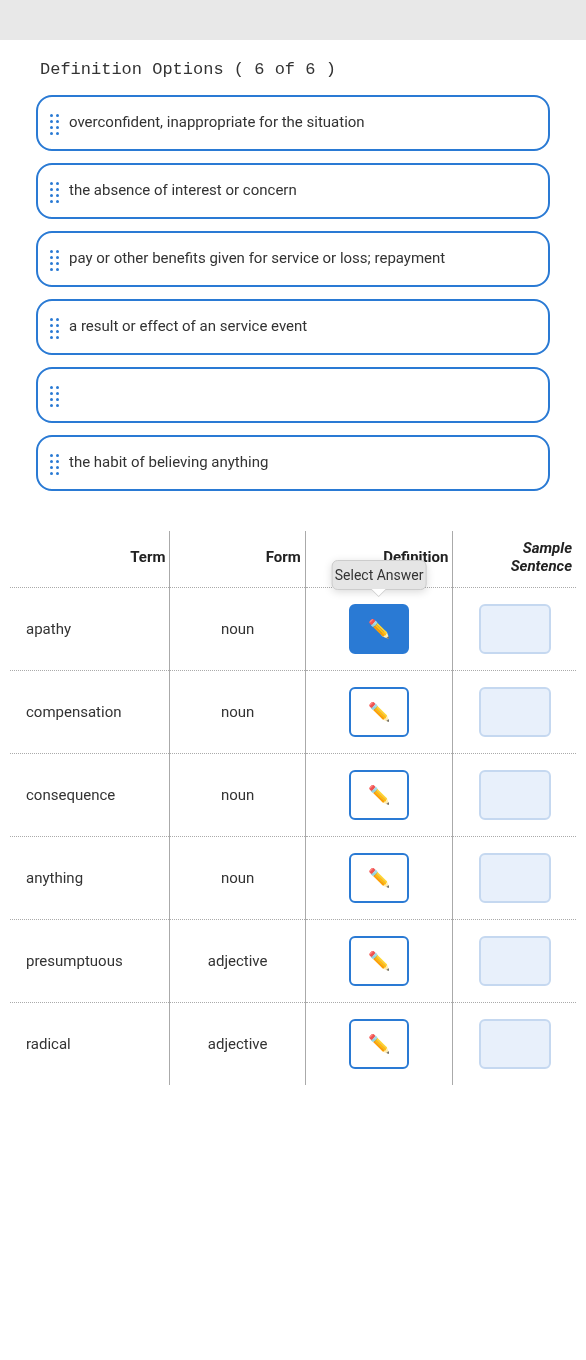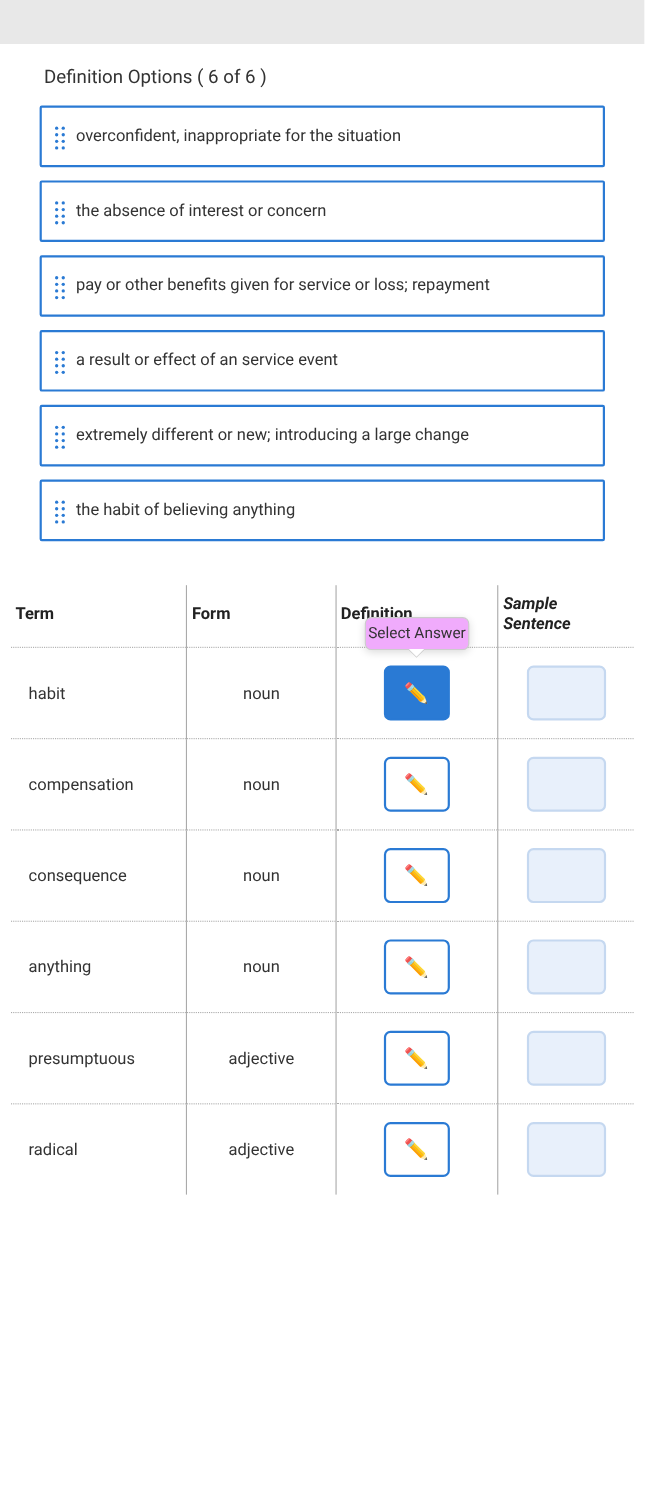--- a/index.html
+++ b/index.html
@@ -14,32 +14,33 @@
     .top-bar {
       height: 40px;
       background: #e8e8e8;
       width: 100%;
     }
 
     .section-header {
       padding: 20px 40px 16px 40px;
       font-size: 17px;
       color: #333;
+      font-family: Liberation Mono, monospace;
     }
 
     .definition-options {
       padding: 0 36px;
       display: flex;
       flex-direction: column;
       gap: 12px;
     }
 
     .def-card {
       border: 2px solid #2a7ad4;
-      border-radius: 2px;
+      border-radius: 16px;
       padding: 14px 14px 14px 12px;
       display: flex;
       align-items: flex-start;
       gap: 10px;
       cursor: pointer;
       background: #fff;
     }
 
     .drag-handle {
       display: flex;
@@ -81,21 +82,21 @@
       margin-top: 40px;
       padding: 0 10px;
     }
 
     .vocab-table {
       width: 100%;
       border-collapse: collapse;
     }
 
     .vocab-table th {
-      text-align: left;
+      text-align: right;
       font-size: 15px;
       font-weight: 700;
       color: #222;
       padding: 8px 4px 12px 4px;
       border-bottom: none;
     }
 
     .vocab-table th.term-col {
       width: 130px;
     }
@@ -168,21 +169,21 @@
     .tooltip-wrapper {
       position: relative;
       display: inline-block;
     }
 
     .tooltip-bubble {
       position: absolute;
       top: -44px;
       left: 50%;
       transform: translateX(-50%);
-      background: #f0abfc;
+      background: #e5e5e5;
       border: 1px solid #ccc;
       border-radius: 6px;
       padding: 6px 2px;
       font-size: 14px;
       color: #333;
       white-space: nowrap;
       box-shadow: 0 2px 8px rgba(0,0,0,0.15);
       z-index: 10;
     }
 
@@ -287,21 +288,20 @@
         <span></span>
           <span></span>
         <span></span>
           <span></span>
         <span></span>
           <span></span>
         <span></span>
           <span></span>
       </div>
     </div>
-    <span class="def-text">extremely different or new; introducing a large change</span>
   </div>
 
   <div class="def-card">
     <div class="drag-handle">
       <div class="drag-handle-grid">
         <span></span>
           <span></span>
         <span></span>
           <span></span>
         <span></span>
@@ -321,21 +321,21 @@
       <tr>
         <th class="term-col">Term</th>
         <th class="form-col col-divider">Form</th>
         <th class="def-col col-divider">Definition</th>
         <th class="sample-col col-divider">Sample<br>Sentence</th>
       </tr>
     </thead>
     <tbody>
 
       <tr>
-        <td class="term-td">habit</td>
+        <td class="term-td">apathy</td>
         <td class="col-divider">noun</td>
         <td class="col-divider">
           <div class="tooltip-wrapper">
             <div class="tooltip-bubble">Select Answer</div>
             <button class="edit-btn active-btn">
               <span class="edit-icon">✏️</span>
             </button>
           </div>
         </td>
         <td class="col-divider">

